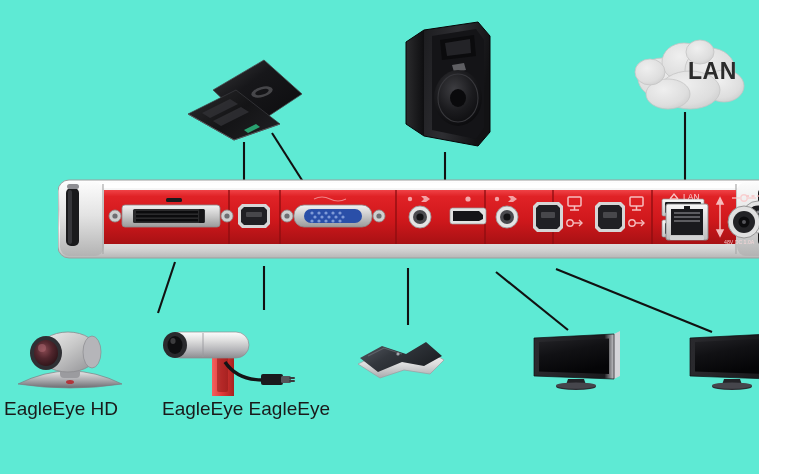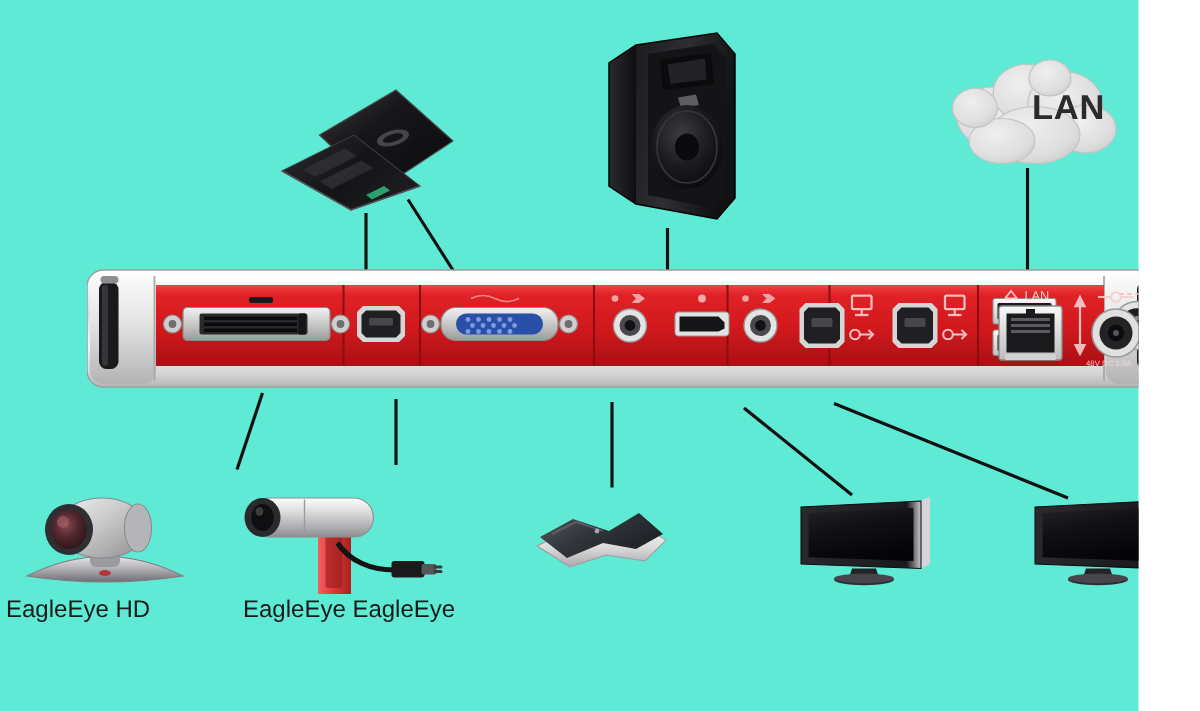--- a/index.html
+++ b/index.html
@@ -58,21 +58,21 @@
 
   
   #camera-hd { left: 10px; top: 322px; width: 120px; height: 70px; }
   #eagleeye-acoustic { left: 155px; top: 318px; width: 145px; height: 78px; }
   #conf-mic { left: 352px; top: 330px; width: 100px; height: 58px; }
   #tv-left { left: 532px; top: 330px; width: 94px; height: 62px; }
   #tv-right { left: 688px; top: 330px; width: 94px; height: 62px; }
 
   .device-caption {
     position: absolute;
-    font-size: 16px;
+    font-size: 19px;
     color: #1a1a1a;
     white-space: nowrap;
     font-family: "Liberation Sans", sans-serif;
   }
   #cap-eagleeye-hd { left: 4px; top: 398px; }
   #cap-eagleeye-acoustic { left: 162px; top: 398px; }
 </style>
 </head>
 <body>
 

